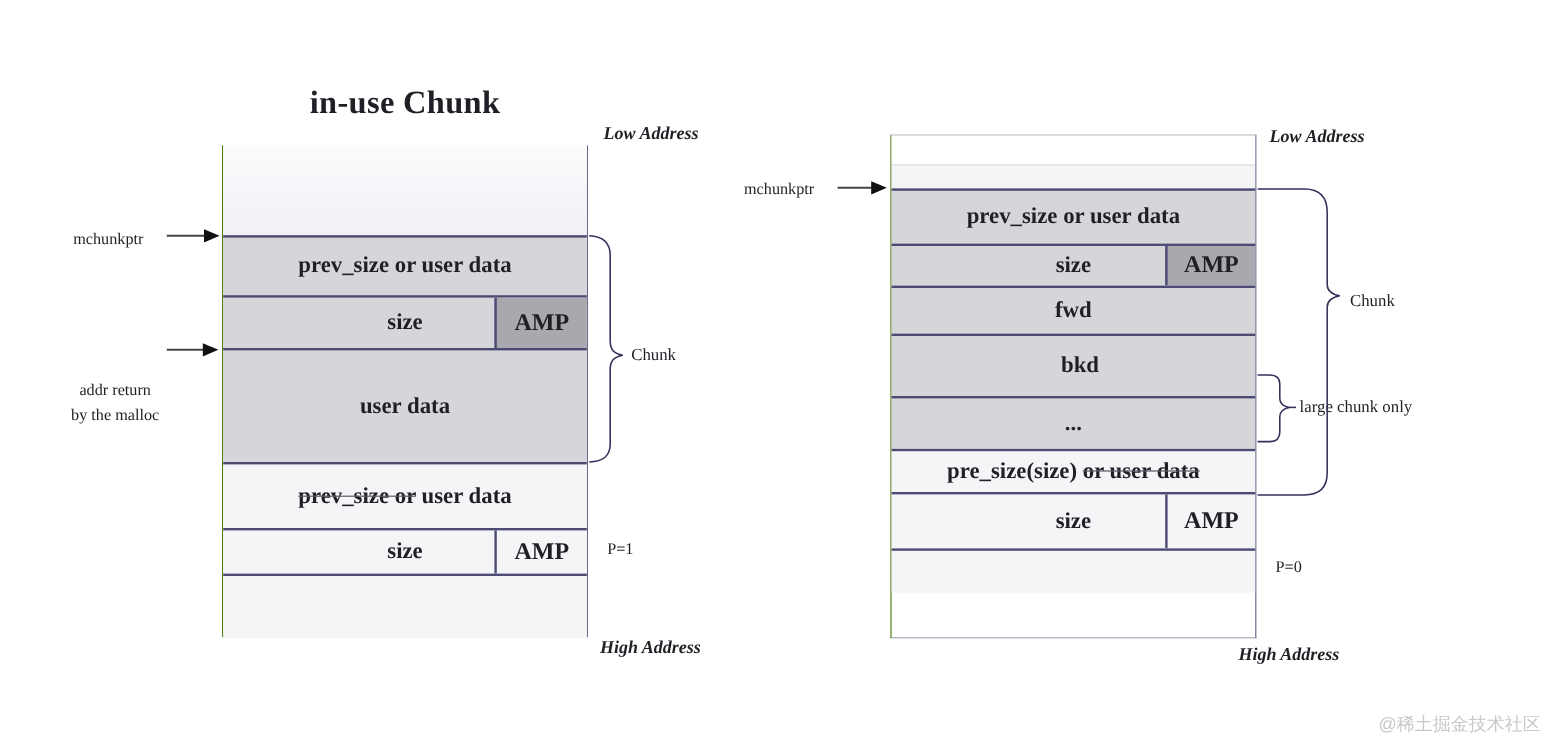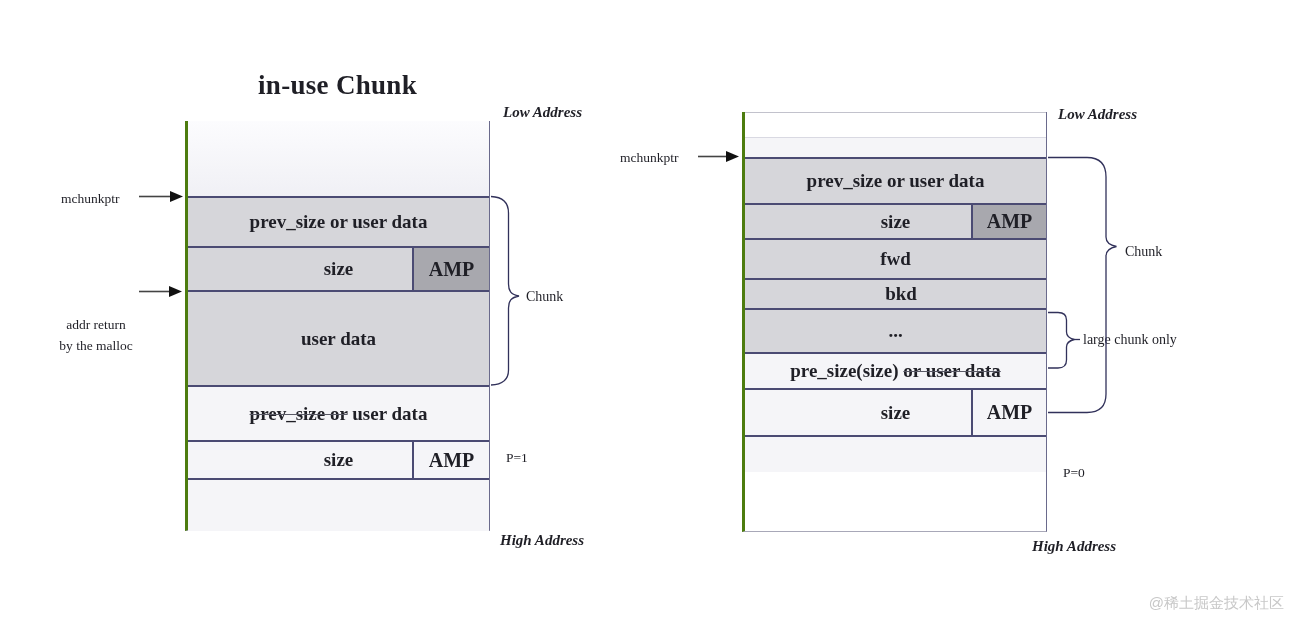--- a/index.html
+++ b/index.html
@@ -5,21 +5,21 @@
   html,body{margin:0;padding:0;background:#ffffff;}
   .canvas{
     position:relative;width:1290px;height:618px;background:#ffffff;overflow:hidden;
     font-family:"Liberation Serif", serif;color:#1f1f26;
   }
   .abs{position:absolute;}
   .diagram-title{width:305px;text-align:center;font-size:27px;font-weight:bold;letter-spacing:.3px;}
   .addr-label{font-style:italic;font-weight:bold;font-size:15px;white-space:nowrap;}
   .small-label{font-size:13.5px;white-space:nowrap;}
   .brace-label{font-size:14px;white-space:nowrap;}
-  .memory-box{box-sizing:border-box;border-left:3px solid #4d7c0f;border-right:1px solid #6a6a8c;border-bottom:1px solid #a8a8b8;font-family:Liberation Serif, serif;}
+  .memory-box{box-sizing:border-box;border-left:1px solid #4d7c0f;border-right:1px solid #6a6a8c;border-bottom:1px solid #a8a8b8;font-family:Liberation Serif, serif;}
   .row{
     box-sizing:border-box;position:relative;width:100%;
     display:flex;align-items:center;justify-content:center;
     font-size:19px;font-weight:bold;
   }
   .row.bt{border-top:2px solid #4b4b73;}
   .row.bt1{border-top:1px solid #d9d9e2;}
   .gray{background:#d6d6da;}
   .gray2{background:#cfcfd7;}
   .light{background:#f5f5f8;}
@@ -95,21 +95,21 @@
     <div class="row gray bt" style="height:46px;">
       <span>prev_size or user data</span>
     </div>
     <div class="row gray bt" style="height:35px;">
       <span>size</span>
       <span class="amp-box amp-dark" style="width:75px;">AMP</span>
     </div>
     <div class="row gray bt" style="height:40px;">
       <span>fwd</span>
     </div>
-    <div class="row gray bt" style="height:30px;padding-left:11px;">
+    <div class="row gray bt" style="height:52px;padding-left:11px;">
       <span>bkd</span>
     </div>
     <div class="row gray bt" style="height:44px;">
       <span>...</span>
     </div>
     <div class="row light bt" style="height:36px;">
       <span>
         <span>pre_size(size) </span><span class="strike">or user data</span>
       </span>
     </div>

